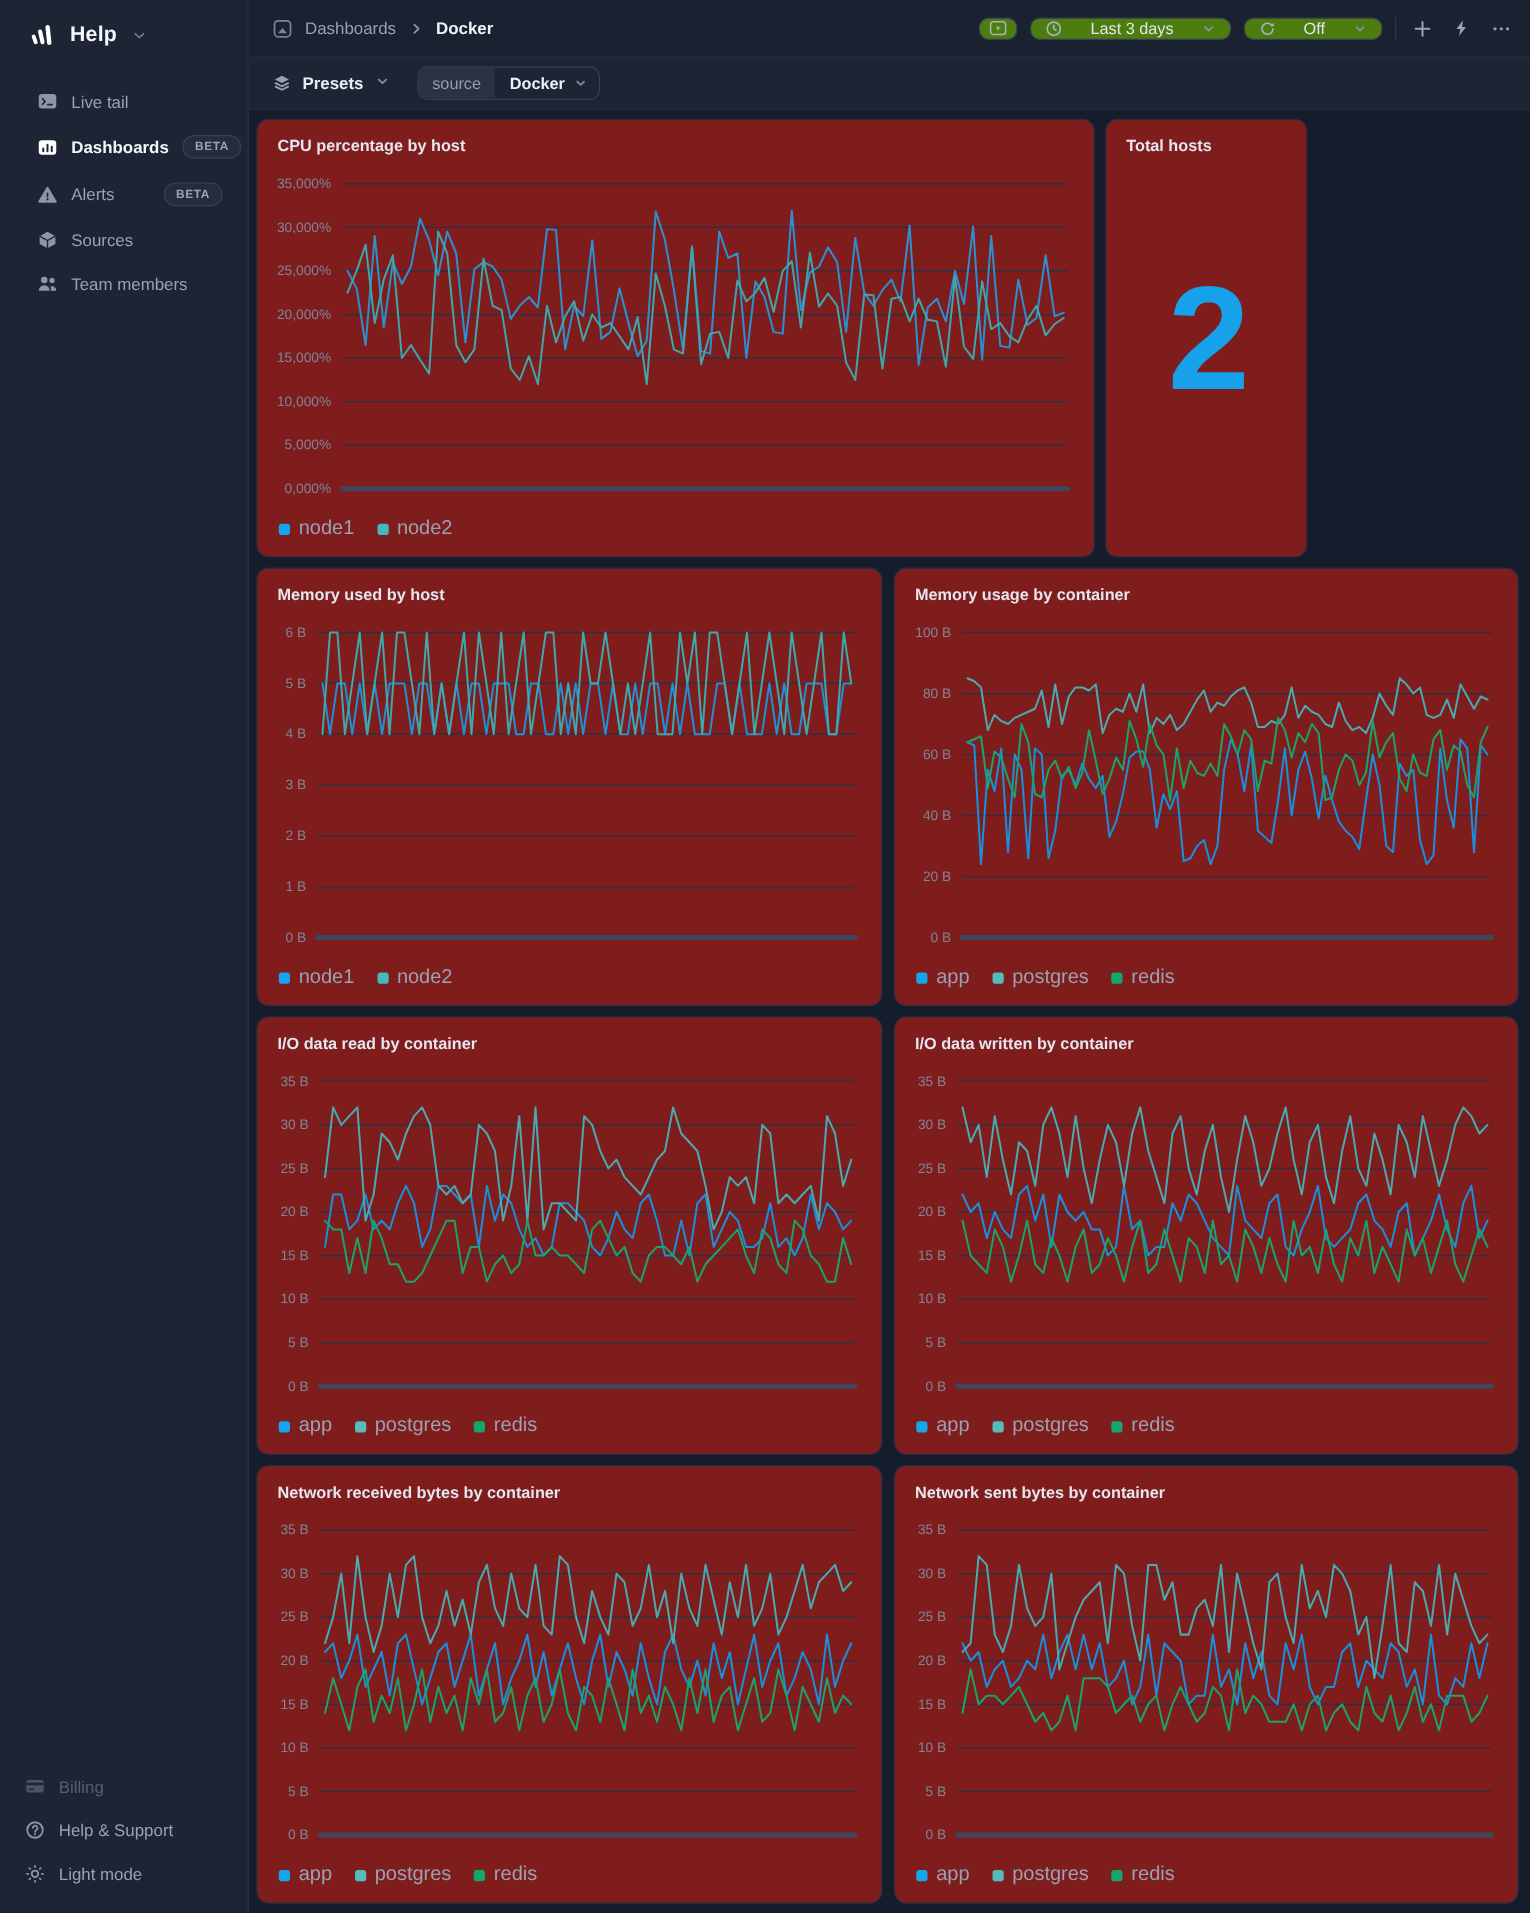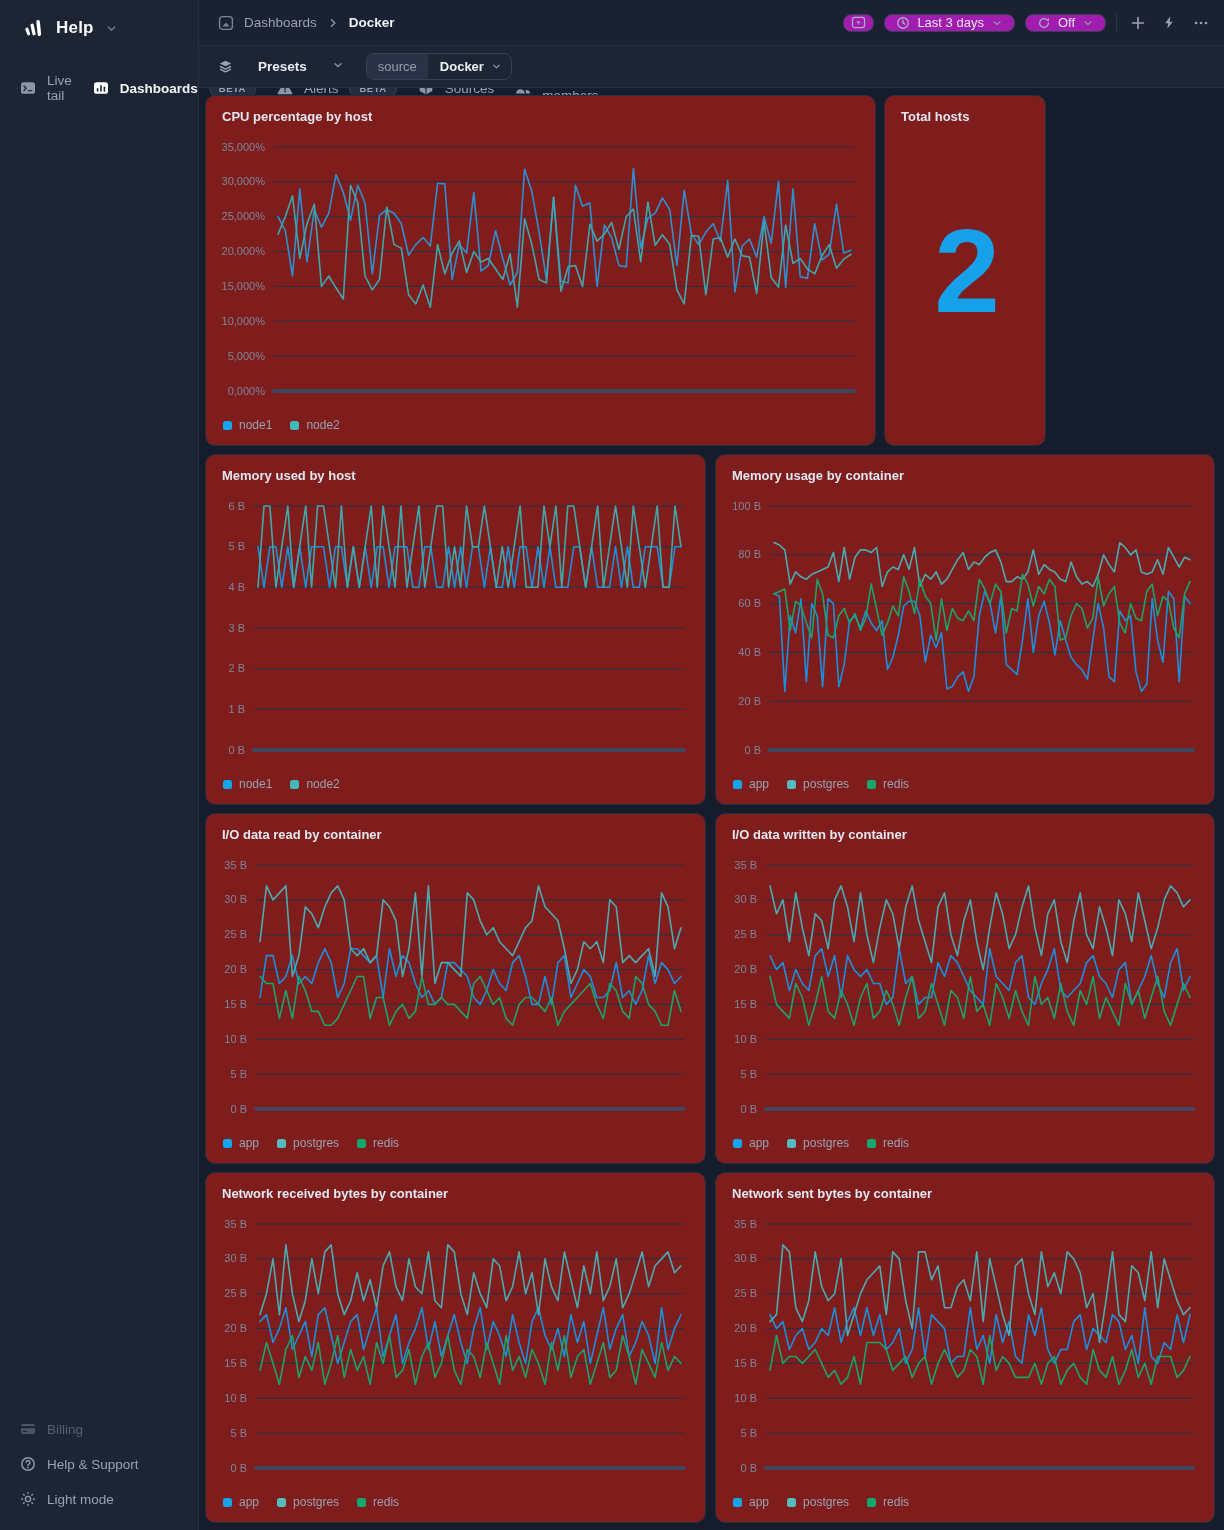--- a/index.html
+++ b/index.html
@@ -6,21 +6,21 @@
   html,body { margin:0; padding:0; width:1224px; height:1530px; overflow:hidden;
     background:#151c2b; color:#e5e9f2; font-family:"Liberation Sans","DejaVu Sans",sans-serif; }
   .app { display:flex; width:1224px; height:1530px; }
 
   
   .sidebar { width:199px; min-width:199px; background:#1d2434; border-right:1px solid #272f42;
     display:flex; flex-direction:column; }
   .logo-row { display:flex; align-items:center; gap:9px; padding:18px 14px 20px 24px; }
   .logo-text { font-size:17px; font-weight:700; color:#f5f7fa; letter-spacing:.2px; }
   .logo-chevron { color:#6e7689; display:flex; margin-left:2px; }
-  .nav { display:flex; gap:1px; padding:6px 10px; }
+  .nav { display:flex; flex-direction:column; gap:1px; padding:6px 10px;margin-left:10px; }
   .nav-item { display:flex; align-items:center; gap:11px; padding:9px 10px; border-radius:8px;
     color:#99a1b4; font-size:13.5px; cursor:pointer; }
   .nav-item .nic { display:flex; color:#8d95a8; }
   .nav-item.active { color:#f4f6fa; font-weight:700; }
   .nav-item.active .nic { color:#ffffff; }
   .nav-item.dimmed { color:#565e72; }
   .nav-item.dimmed .nic { color:#4c5468; }
   .badge { margin-left:auto; font-size:9.5px; font-weight:600; letter-spacing:.5px; color:#9aa2b5;
     background:#242c3f; border:1px solid #394156; padding:3px 9px; border-radius:999px; }
   .sidebar-footer { margin-top:auto; padding:6px 10px 14px; display:flex; flex-direction:column; gap:1px;justify-content:flex-end; }
@@ -28,48 +28,48 @@
   
   .main { flex:1; display:flex; flex-direction:column; }
   .topbar { height:46px; min-height:46px; background:#1a2130; border-bottom:1px solid #262e42;
     display:flex; align-items:center; padding:0 12px 0 19px; }
   .breadcrumb { display:flex; align-items:center; gap:10px; font-size:13.5px; }
   .bc-icon { color:#7b8396; display:flex; }
   .bc-parent { color:#98a0b2; cursor:pointer; }
   .bc-sep { color:#8a92a5; display:flex; }
   .bc-current { color:#eef1f6; font-weight:700; }
   .topbar-right { margin-left:auto; display:flex; align-items:center; gap:10px; }
-  .tb-btn { height:18px; display:flex; align-items:center; gap:7px; background:#a21caf;
+  .tb-btn { height:18px; display:flex; align-items:center; gap:22px; background:#4d7c0f;
     border:1px solid #373f56; border-radius:8px; padding:0 11px; font-size:13px; color:#e2e6ef; cursor:pointer; }
   .tb-btn .tic { color:#aab1c2; display:flex; }
   .tb-btn .chev { color:#8a92a5; display:flex; }
   .tb-sq { width:31px; padding:0; justify-content:center; }
   .tb-divider { width:1px; height:18px; background:#2d3549; }
   .ghost { color:#9aa2b4; display:flex; padding:2px 3px; cursor:pointer; }
 
   .filterbar { height:42px; min-height:42px; background:#1d2434; border-bottom:1px solid #252d40;
     display:flex; align-items:center; gap:22px; padding:0 19px; }
-  .presets { display:flex; align-items:flex-start; gap:25px; font-size:13.5px; font-weight:700; color:#e8ecf4; cursor:pointer; }
+  .presets { display:flex; align-items:flex-start; gap:9px; font-size:13.5px; font-weight:700; color:#e8ecf4; cursor:pointer; }
   .presets .pic { color:#9aa2b4; display:flex; }
   .presets .chev { color:#8a92a5; display:flex; }
   .chip { display:flex; align-items:stretch; border:1px solid #373f56; border-radius:8px;
     overflow:hidden; font-size:13px; height:27px; cursor:pointer; }
   .chip-key { background:#2a3245; color:#959dae; display:flex; align-items:center; padding:0 11px; }
   .chip-val { display:flex; align-items:center; gap:7px; padding:0 9px 0 12px; color:#eef1f6; font-weight:700; }
   .chip-val .chev { color:#8a92a5; display:flex; }
 
   .content { padding:7px 9px 7px 6px; display:flex; flex-direction:column; gap:8px; }
   .grid-row-1 { display:grid; grid-template-columns:1fr 162px 161px; gap:8px; }
   .grid-row-2 { display:grid; grid-template-columns:1fr 1fr; gap:9px; }
   .card { background:#7f1d1d; border:1px solid #262e42; border-radius:10px; height:351px;
     padding:13px 16px; position:relative; }
   .card-title { font-size:13px; font-weight:700; color:#e2e7f0; }
   .chart { margin-top:14px; height:262px; }
   .legend { position:absolute; bottom:13px; left:17px; display:flex; gap:18px; }
-  .legend-item { display:flex; align-items:center; gap:7px; font-size:12px; color:#99a1b2; cursor:pointer; }
+  .legend-item { display:flex; align-items:center; gap:7px; font-size:16px; color:#99a1b2; cursor:pointer; }
   .legend-swatch { width:9px; height:9px; border-radius:2.5px; display:inline-block; }
   .stat-value { position:absolute; inset:0; display:flex; align-items:center; justify-content:center;
     font-size:118px; font-weight:700; color:#17a1ea; letter-spacing:-4px; line-height:1; }
 </style>
 </head>
 <body>
 
 <div class="app">
 
   <aside class="sidebar">

